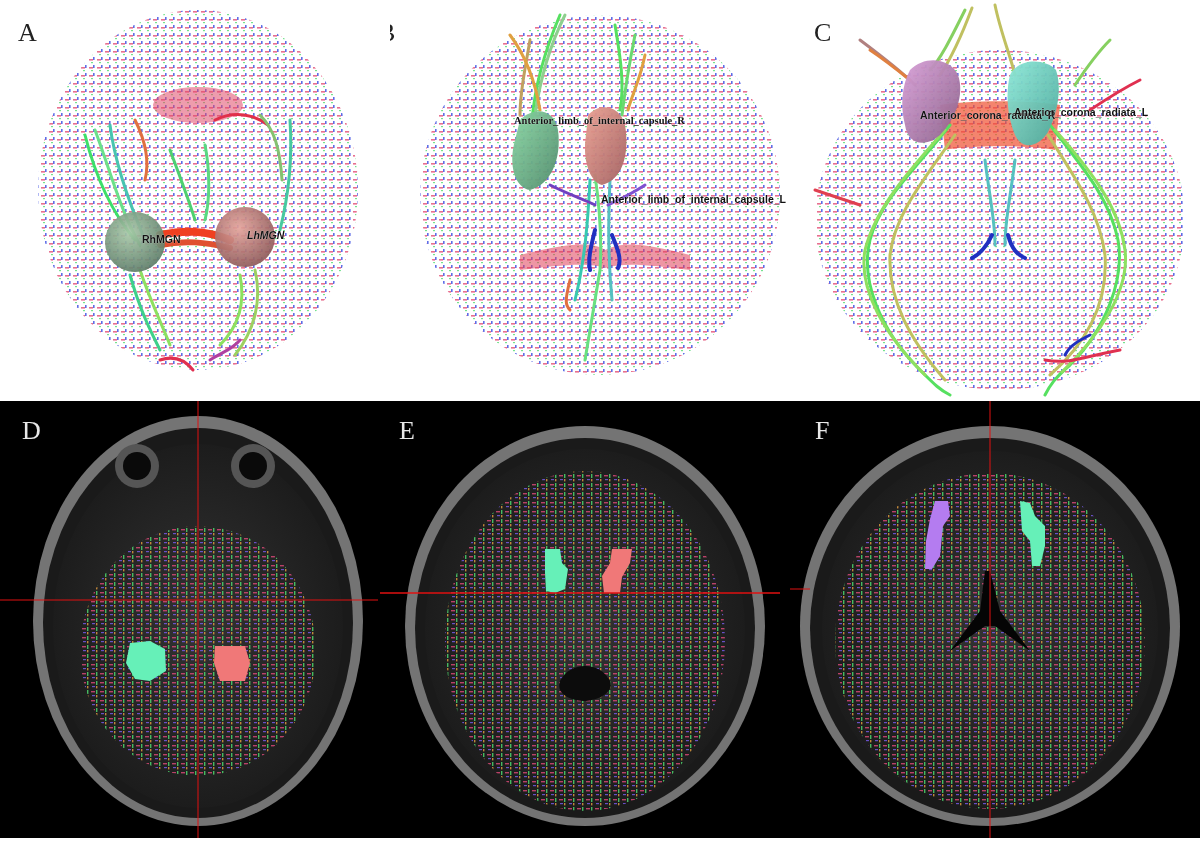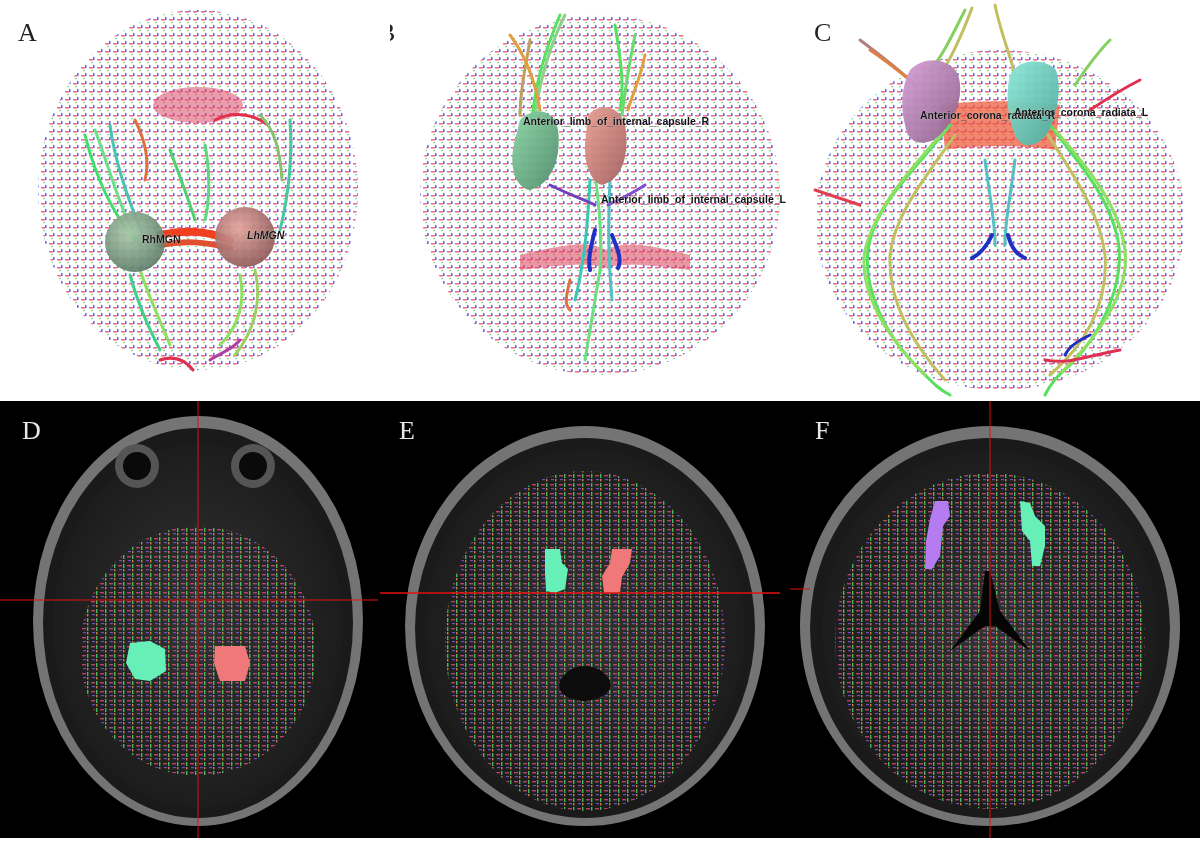--- a/index.html
+++ b/index.html
@@ -94,21 +94,21 @@
       <path d="M160 185 C180 195 195 200 205 205" stroke="#7040c0"></path>
       <path d="M255 185 C240 195 228 200 218 205" stroke="#8050d0"></path>
       <path d="M205 230 C200 250 198 260 200 270" stroke="#2030c0" stroke-width="4"></path>
       <path d="M222 235 C228 250 232 260 228 268" stroke="#2030c0" stroke-width="4"></path>
       <path d="M180 280 C175 300 175 305 180 310" stroke="#e07040"></path>
     </g>
     <path d="M130 120 C145 105 165 110 168 130 C172 160 160 185 140 190 C125 188 118 165 125 140 Z" fill="url(#roiBG)" opacity="0.95"></path>
     <path d="M198 115 C210 102 230 105 235 125 C240 155 232 180 212 185 C200 182 192 160 196 135 Z" fill="url(#roiBR)" opacity="0.95"></path>
   </svg>
   <div class="panel-letter" style="left:-12px;top:20px;">B</div>
-  <div class="roi-label" style="left:133px;top:115px;">Anterior_limb_of_internal_capsule_R</div>
+  <div class="roi-label" style="left:124px;top:115px;font-family:Liberation Serif, serif;">Anterior_limb_of_internal_capsule_R</div>
   <div class="roi-label" style="left:211px;top:193px;">Anterior_limb_of_internal_capsule_L</div>
 </div>
 
 <div class="panel top" style="left:800px;width:400px;">
   <svg width="400" height="398">
     <defs>
       <pattern id="glyphC" width="8" height="8" patternUnits="userSpaceOnUse">
         <rect x="1" y="3" width="4" height="1.6" fill="#e0406a"></rect>
         <rect x="5" y="1" width="1.6" height="3" fill="#2b3ee0"></rect>
         <rect x="3" y="6" width="2" height="1.2" fill="#48d86a"></rect>

